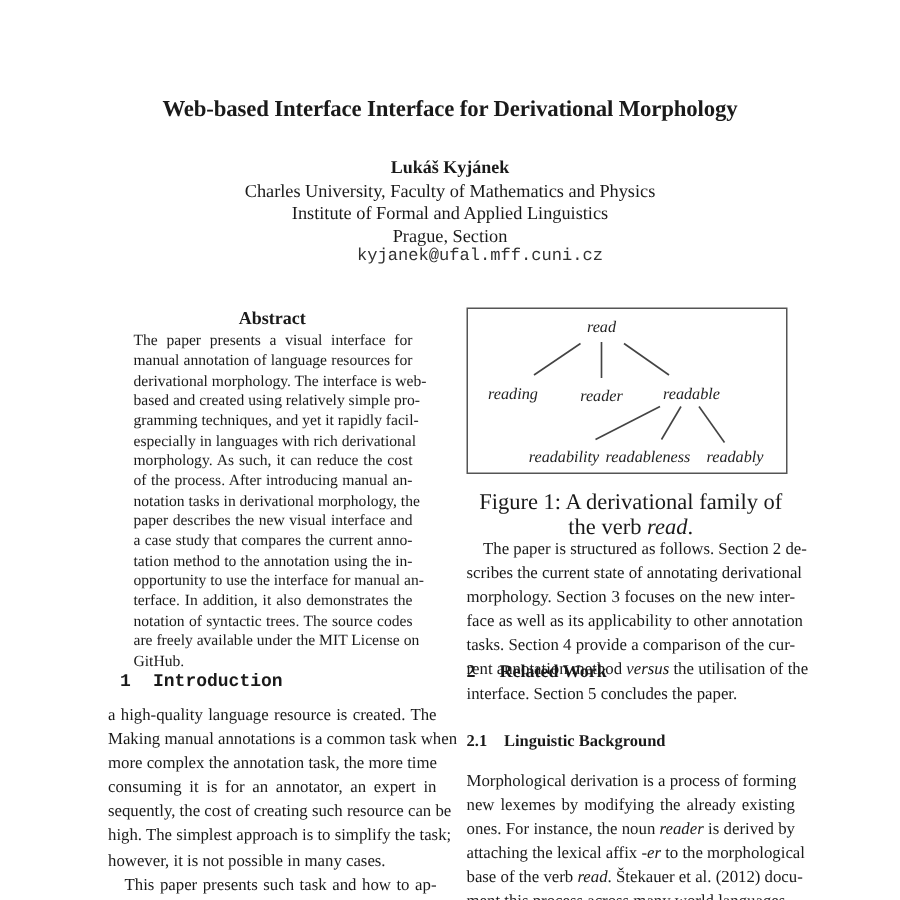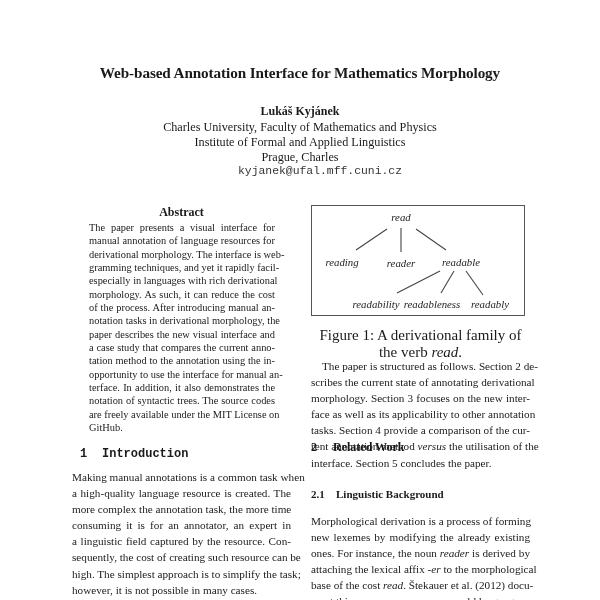--- a/index.html
+++ b/index.html
@@ -31,56 +31,56 @@
   .right-p2 { left: 311px; width: 219px; top: 513px; }
 
   .figure-box { left: 311px; top: 205px; width: 214px; height: 111px; border: 1.3px solid #555; box-sizing: border-box; }
   .fig-svg { position: absolute; left: 311px; top: 205px; }
   .caption { left: 311px; width: 219px; top: 327px; text-align: center; font-size: 15px; }
   i, .it { font-style: italic; }
 </style>
 </head>
 <body>
 
-<div class="abs title">Web-based Annotation Interface for Mathematics Morphology</div>
+<div class="abs title">Web-based Interface Interface for Derivational Morphology</div>
 <div class="abs author">Lukáš Kyjánek</div>
 <div class="abs affil" style="top:120px">Charles University, Faculty of Mathematics and Physics</div>
 <div class="abs affil" style="top:135px">Institute of Formal and Applied Linguistics</div>
-<div class="abs affil" style="top:150px">Prague, Charles</div>
+<div class="abs affil" style="top:150px">Prague, Section</div>
 <div class="abs email">kyjanek@ufal.mff.cuni.cz</div>
 
 <div class="abs abstract-head">Abstract</div>
 <div class="abs abstract">
   <span class="ln">The paper presents a visual interface for</span>
   <span class="ln">manual annotation of language resources for</span>
   <span class="ln">derivational morphology. The interface is web-</span>
+  <span class="ln">based and created using relatively simple pro-</span>
   <span class="ln">gramming techniques, and yet it rapidly facil-</span>
   <span class="ln">especially in languages with rich derivational</span>
   <span class="ln">morphology.  As such, it can reduce the cost</span>
   <span class="ln">of the process.  After introducing manual an-</span>
   <span class="ln">notation tasks in derivational morphology, the</span>
   <span class="ln">paper describes the new visual interface and</span>
   <span class="ln">a case study that compares the current anno-</span>
   <span class="ln">tation method to the annotation using the in-</span>
   <span class="ln">opportunity to use the interface for manual an-</span>
   <span class="ln">terface.  In addition, it also demonstrates the</span>
   <span class="ln">notation of syntactic trees.  The source codes</span>
   <span class="ln">are freely available under the MIT License on</span>
   <span class="ln last">GitHub.</span>
 </div>
 
 <div class="abs sec" style="left:80px; top:447px;font-family:Liberation Mono, monospace;">
   <span class="num">1</span><span>Introduction</span>
 </div>
 <div class="abs col left-body">
+  <span class="ln">a high-quality language resource is created.  The</span>
   <span class="ln">Making manual annotations is a common task when</span>
-  <span class="ln">a high-quality language resource is created.  The</span>
   <span class="ln">more complex the annotation task, the more time</span>
   <span class="ln">consuming it is for an annotator, an expert in</span>
-  <span class="ln">a linguistic field captured by the resource.  Con-</span>
   <span class="ln">sequently, the cost of creating such resource can be</span>
   <span class="ln">high. The simplest approach is to simplify the task;</span>
   <span class="ln last">however, it is not possible in many cases.</span>
   <span class="ln indent">This paper presents such task and how to ap-</span>
 
 </div>
 
 <div class="abs figure-box"></div>
 <svg class="fig-svg" width="220" height="115" viewBox="0 0 220 115">
   <g stroke="#444" stroke-width="1.1" fill="none">
@@ -119,16 +119,16 @@
   <span class="num">2</span><span>Related Work</span>
 </div>
 <div class="abs subsec" style="left:311px; top:488px;">
   <span class="num">2.1</span><span>Linguistic Background</span>
 </div>
 <div class="abs col right-p2">
   <span class="ln"><span>Morphological derivation is a process of forming</span></span>
   <span class="ln"><span>new lexemes by modifying the already existing</span></span>
   <span class="ln"><span>ones. For instance, the noun </span><i>reader</i><span> is derived by</span></span>
   <span class="ln"><span>attaching the lexical affix </span><i>-er</i><span> to the morphological</span></span>
-  <span class="ln"><span>base of the cost </span><i>read</i><span>. Štekauer et al. (2012) docu-</span></span>
+  <span class="ln"><span>base of the verb </span><i>read</i><span>. Štekauer et al. (2012) docu-</span></span>
   <span class="ln last"><span>ment this process across many world languages.</span></span>
 
 </div>
 
 </body></html>

